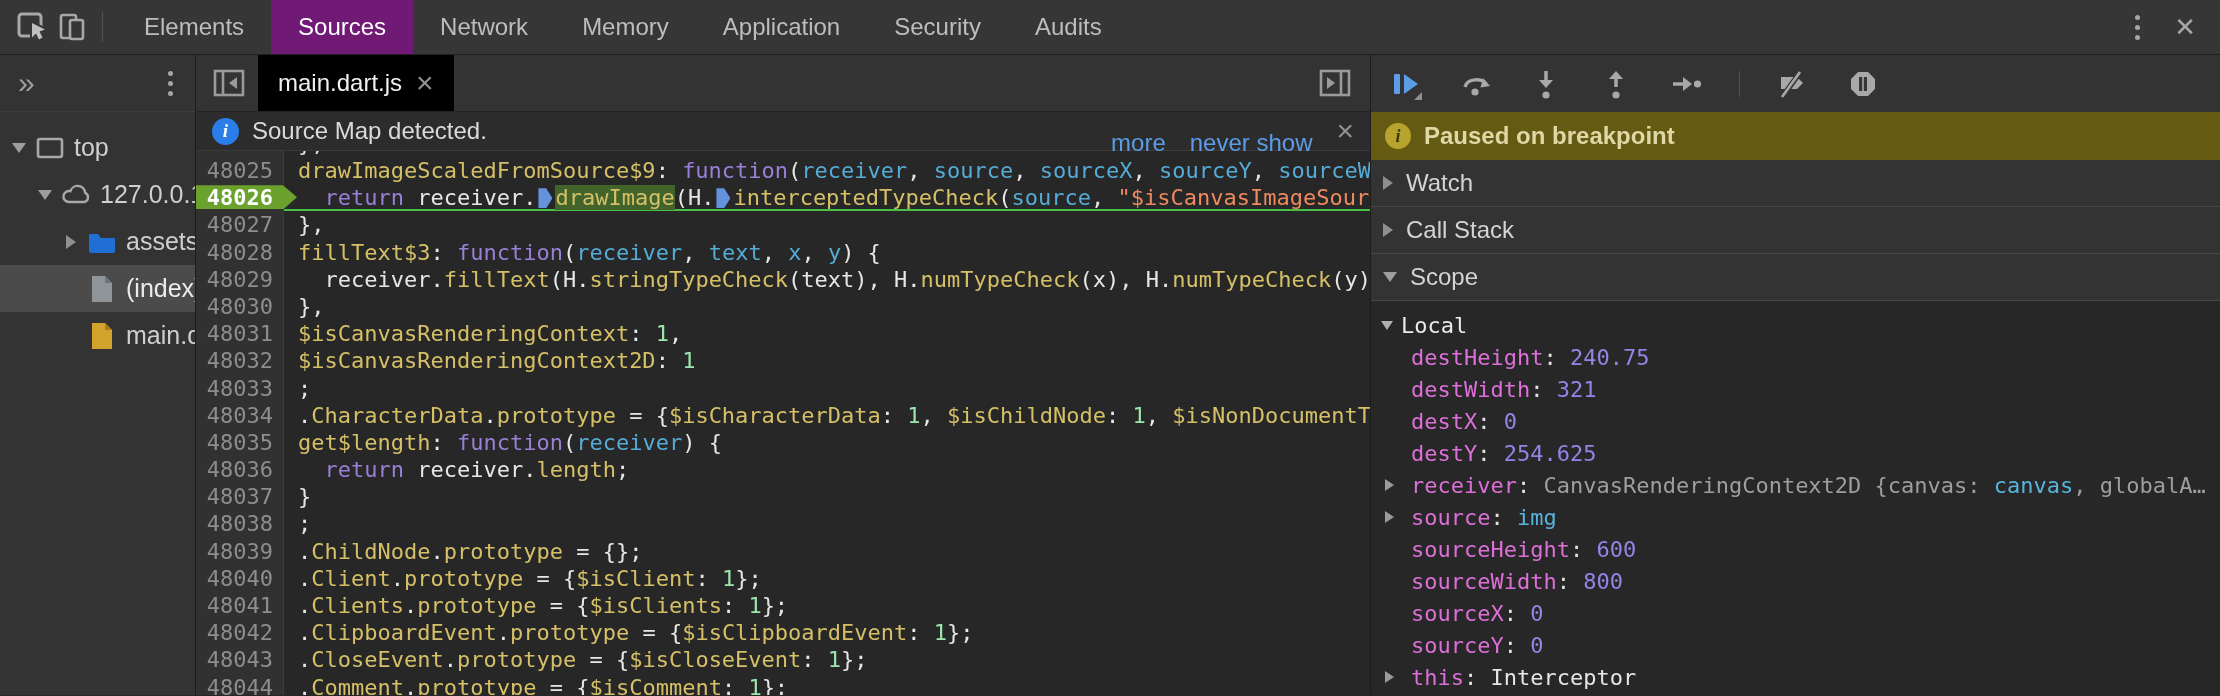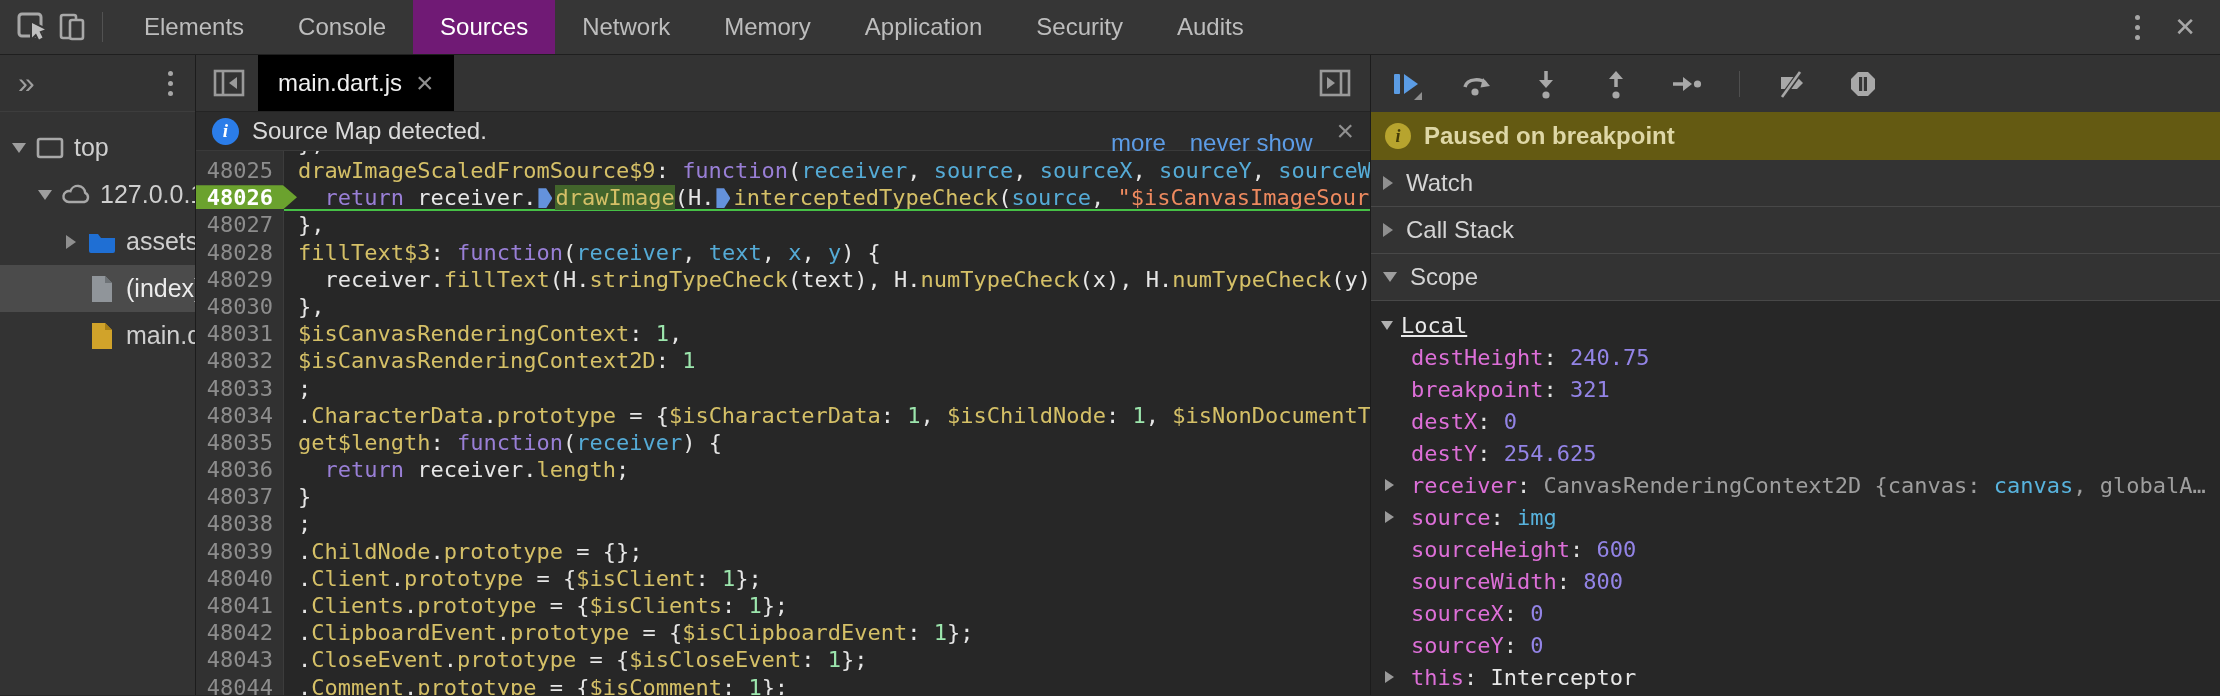--- a/index.html
+++ b/index.html
@@ -102,21 +102,21 @@
   .paused { height:48px; background:#645a12; display:flex; align-items:center; padding:0 14px;
     font-size:24px; font-weight:bold; color:#ded7a6; flex:none; }
   .paused-i { width:26px; height:26px; border-radius:50%; background:#b7a42e; color:#423a06;
     display:flex; align-items:center; justify-content:center; margin-right:13px;
     font-family:"Liberation Serif", serif; font-style:italic; font-weight:bold; font-size:18px; flex:none; }
   .section { height:47px; border-bottom:1px solid #484848; display:flex; align-items:center;
     padding-left:12px; font-size:24px; color:#d4d4d4; gap:13px; flex:none; }
   .scope-content { flex:1; background:#272727; font-family:"DejaVu Sans Mono", monospace;
     font-size:22px; padding-top:8px; overflow:hidden; }
   .local-row { height:32px; display:flex; align-items:center; padding-left:10px;
-    color:#eaeaea; gap:8px;text-decoration:underline; }
+    color:#eaeaea; gap:8px; }
   .var-row { height:32px; display:flex; align-items:center; padding-left:40px;
     position:relative; white-space:pre; overflow:hidden; }
   .var-row .tri-r-sm { position:absolute; left:14px; top:10px; }
   .var-name { color:#dd6fd8; }
   .var-colon { color:#e0e0e0; }
   .val-num { color:#9384e6;text-align:center; }
   .val-node { color:#58b3dd; }
   .val-gray { color:#9e9e9e; }
   .val-plain { color:#e6e6e6; }
 </style>
@@ -133,21 +133,20 @@
   </div>
   <div class="tool-icon">
     <svg width="38" height="38" viewBox="0 0 38 38">
       <rect x="8" y="7" width="15" height="23" rx="2" fill="none" stroke="#a8a8a8" stroke-width="2.6"></rect>
       <rect x="17" y="12" width="13" height="19" rx="2" fill="#363636" stroke="#a8a8a8" stroke-width="2.6"></rect>
     </svg>
   </div>
   <div class="vsep"></div>
   <div class="main-tabs">
       <div class="main-tab">Elements</div>
-      <div class="main-tab">Console</div>
       <div class="main-tab active">Sources</div>
       <div class="main-tab">Network</div>
       <div class="main-tab">Memory</div>
       <div class="main-tab">Application</div>
       <div class="main-tab">Security</div>
       <div class="main-tab">Audits</div>
     </div>
   <div class="toolbar-right">
     <div class="kebab">
         <i></i>
@@ -355,21 +354,21 @@
       <span>Scope</span>
     </div>
 
     <div class="scope-content">
       <div class="local-row">
         <span class="tri-d-sm"></span>
         <span>Local</span>
       </div>
       <div id="var-list">
           <div class="var-row"><span class="var-name">destHeight</span><span class="var-colon">: </span><span class="val-num">240.75</span></div>
-          <div class="var-row"><span class="var-name">breakpoint</span><span class="var-colon">: </span><span class="val-num">321</span></div>
+          <div class="var-row"><span class="var-name">destWidth</span><span class="var-colon">: </span><span class="val-num">321</span></div>
           <div class="var-row"><span class="var-name">destX</span><span class="var-colon">: </span><span class="val-num">0</span></div>
           <div class="var-row"><span class="var-name">destY</span><span class="var-colon">: </span><span class="val-num">254.625</span></div>
           <div class="var-row"><span class="tri-r-sm"></span><span class="var-name">receiver</span><span class="var-colon">: </span><span class="val-gray">CanvasRenderingContext2D {canvas: </span><span class="val-node">canvas</span><span class="val-gray">, globalA…</span></div>
           <div class="var-row"><span class="tri-r-sm"></span><span class="var-name">source</span><span class="var-colon">: </span><span class="val-node">img</span></div>
           <div class="var-row"><span class="var-name">sourceHeight</span><span class="var-colon">: </span><span class="val-num">600</span></div>
           <div class="var-row"><span class="var-name">sourceWidth</span><span class="var-colon">: </span><span class="val-num">800</span></div>
           <div class="var-row"><span class="var-name">sourceX</span><span class="var-colon">: </span><span class="val-num">0</span></div>
           <div class="var-row"><span class="var-name">sourceY</span><span class="var-colon">: </span><span class="val-num">0</span></div>
           <div class="var-row"><span class="tri-r-sm"></span><span class="var-name">this</span><span class="var-colon">: </span><span class="val-plain">Interceptor</span></div>
         </div>

